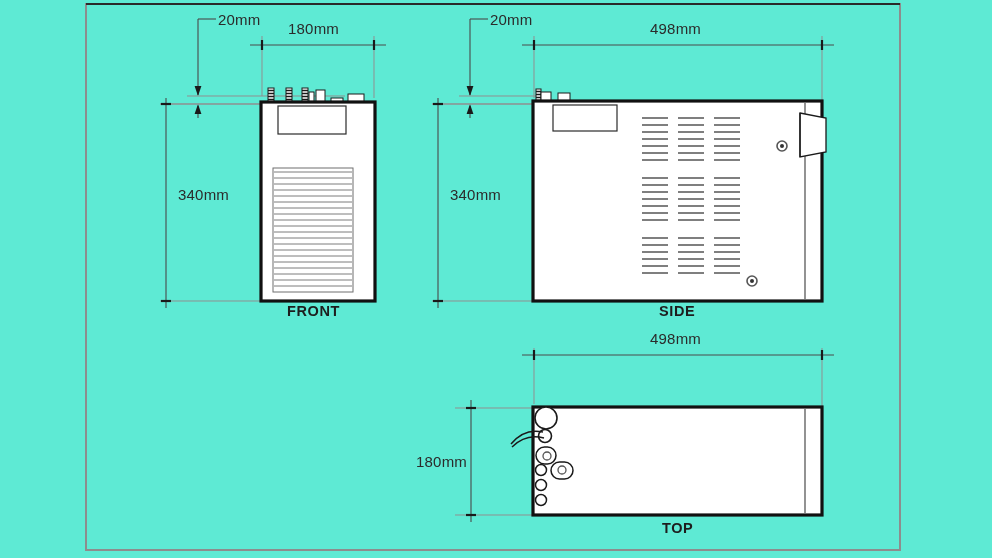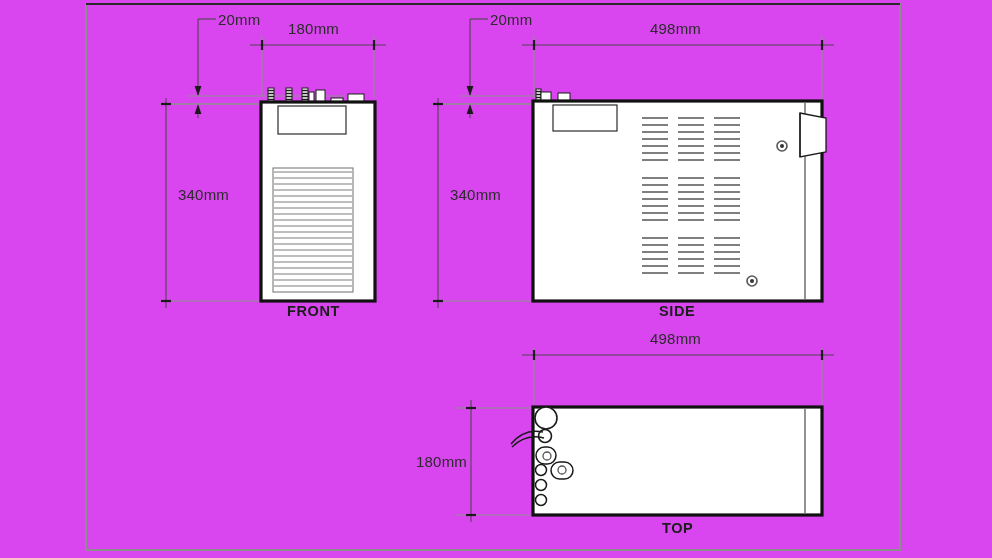--- a/index.html
+++ b/index.html
@@ -10,21 +10,21 @@
   body {
     width: 992px;
     height: 558px;
     font-family: "Liberation Sans", sans-serif;
     overflow: hidden;
   }
   #drawing-root {
     position: relative;
     width: 992px;
     height: 558px;
-    background: #d946ef;
+    background: #5eead4;
   }
   svg#drawing-svg {
     display: block;
     width: 992px;
     height: 558px;
   }
   .dim-text {
     font-family: "Liberation Sans", sans-serif;
     font-size: 15px;
     fill: #2b2b2b;

